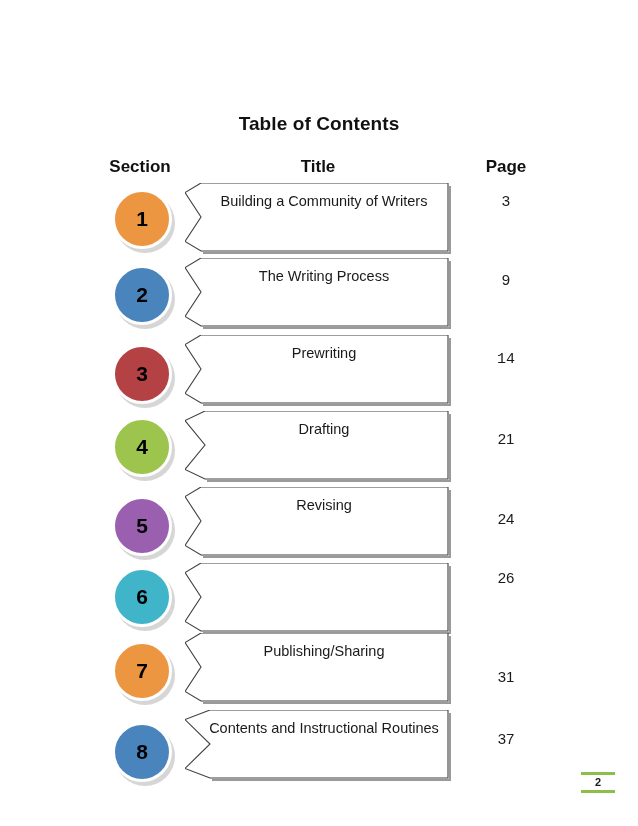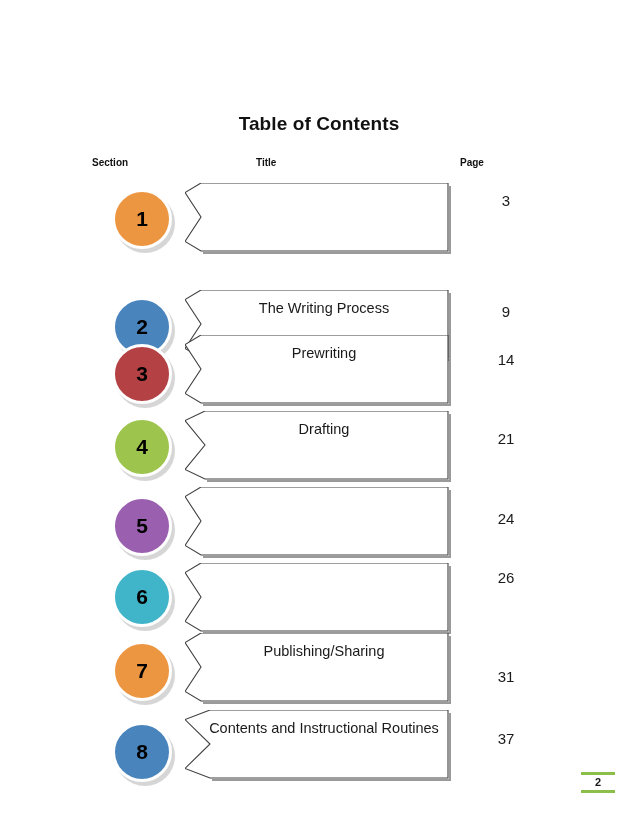--- a/index.html
+++ b/index.html
@@ -31,23 +31,24 @@
     font-size: 19px;
     font-weight: bold;
     letter-spacing: 0.1px;
     color: #111111;
   }
 
   
   .col-head {
     position: absolute;
     top: 157px;
-    font-size: 10px;
+    font-size: 17px;
     font-weight: bold;
     color: #111111;
+    text-align: center;
     white-space: nowrap;
   }
   .col-head.section { left: 92px;  width: 96px; }
   .col-head.title   { left: 256px; width: 124px; }
   .col-head.page    { left: 460px; width: 92px; }
 
   
   .toc-row {
     position: absolute;
     left: 0;
@@ -160,27 +161,28 @@
   <div class="col-head section">Section</div>
   <div class="col-head title">Title</div>
   <div class="col-head page">Page</div>
 
   <div id="rows-container">
       <div class="toc-row" style="top: 0px;">
         <svg class="callout" width="269" height="72" style="top: 183px;">
           <path class="shadow-edge" d="M 265 3 L 265 70 L 18 70"></path>
           <polygon points="16,0 263,0 263,68 16,68 0,58.48 16,34 0,9.520000000000001"></polygon>
         </svg>
+        <div class="callout-text" style="top: 192px;">Building a Community of Writers</div>
         <div class="badge-wrap" style="top: 189px;">
           <div class="badge-shadow"></div>
           <div class="badge" style="background: rgb(237, 150, 66);">1</div>
         </div>
         <div class="page-num" style="top: 192px;">3</div>
       </div>
-      <div class="toc-row" style="top: 0px; margin-top: 32px;">
+      <div class="toc-row" style="top: 0px;">
         <svg class="callout" width="269" height="72" style="top: 258px;">
           <path class="shadow-edge" d="M 265 3 L 265 70 L 18 70"></path>
           <polygon points="16,0 263,0 263,68 16,68 0,58.48 16,34 0,9.520000000000001"></polygon>
         </svg>
         <div class="callout-text" style="top: 267px;">The Writing Process</div>
         <div class="badge-wrap" style="top: 265px;">
           <div class="badge-shadow"></div>
           <div class="badge" style="background: rgb(74, 132, 188);">2</div>
         </div>
         <div class="page-num" style="top: 271px;">9</div>
@@ -188,39 +190,40 @@
       <div class="toc-row" style="top: 0px;">
         <svg class="callout" width="269" height="72" style="top: 335px;">
           <path class="shadow-edge" d="M 265 3 L 265 70 L 18 70"></path>
           <polygon points="16,0 263,0 263,68 16,68 0,58.48 16,34 0,9.520000000000001"></polygon>
         </svg>
         <div class="callout-text" style="top: 344px;">Prewriting</div>
         <div class="badge-wrap" style="top: 344px;">
           <div class="badge-shadow"></div>
           <div class="badge" style="background: rgb(180, 65, 68);">3</div>
         </div>
-        <div class="page-num" style="top: 351px;">14</div>
+        <div class="page-num" style="top: 351px; font-family: Liberation Mono, monospace;">14</div>
       </div>
       <div class="toc-row" style="top: 0px;">
         <svg class="callout" width="269" height="72" style="top: 411px;">
           <path class="shadow-edge" d="M 265 3 L 265 70 L 22 70"></path>
           <polygon points="20,0 263,0 263,68 20,68 0,58.48 20,34 0,9.520000000000001"></polygon>
         </svg>
         <div class="callout-text" style="top: 420px;">Drafting</div>
         <div class="badge-wrap" style="top: 417px;">
           <div class="badge-shadow"></div>
           <div class="badge" style="background: rgb(157, 196, 77);">4</div>
         </div>
         <div class="page-num" style="top: 430px;">21</div>
       </div>
       <div class="toc-row" style="top: 0px;">
         <svg class="callout" width="269" height="72" style="top: 487px;">
           <path class="shadow-edge" d="M 265 3 L 265 70 L 18 70"></path>
           <polygon points="16,0 263,0 263,68 16,68 0,58.48 16,34 0,9.520000000000001"></polygon>
         </svg>
+        <div class="callout-text" style="top: 496px;">Revising</div>
         <div class="badge-wrap" style="top: 496px;">
           <div class="badge-shadow"></div>
           <div class="badge" style="background: rgb(155, 95, 175);">5</div>
         </div>
         <div class="page-num" style="top: 510px;">24</div>
       </div>
       <div class="toc-row" style="top: 0px;">
         <svg class="callout" width="269" height="72" style="top: 563px;">
           <path class="shadow-edge" d="M 265 3 L 265 70 L 18 70"></path>
           <polygon points="16,0 263,0 263,68 16,68 0,58.48 16,34 0,9.520000000000001"></polygon>

